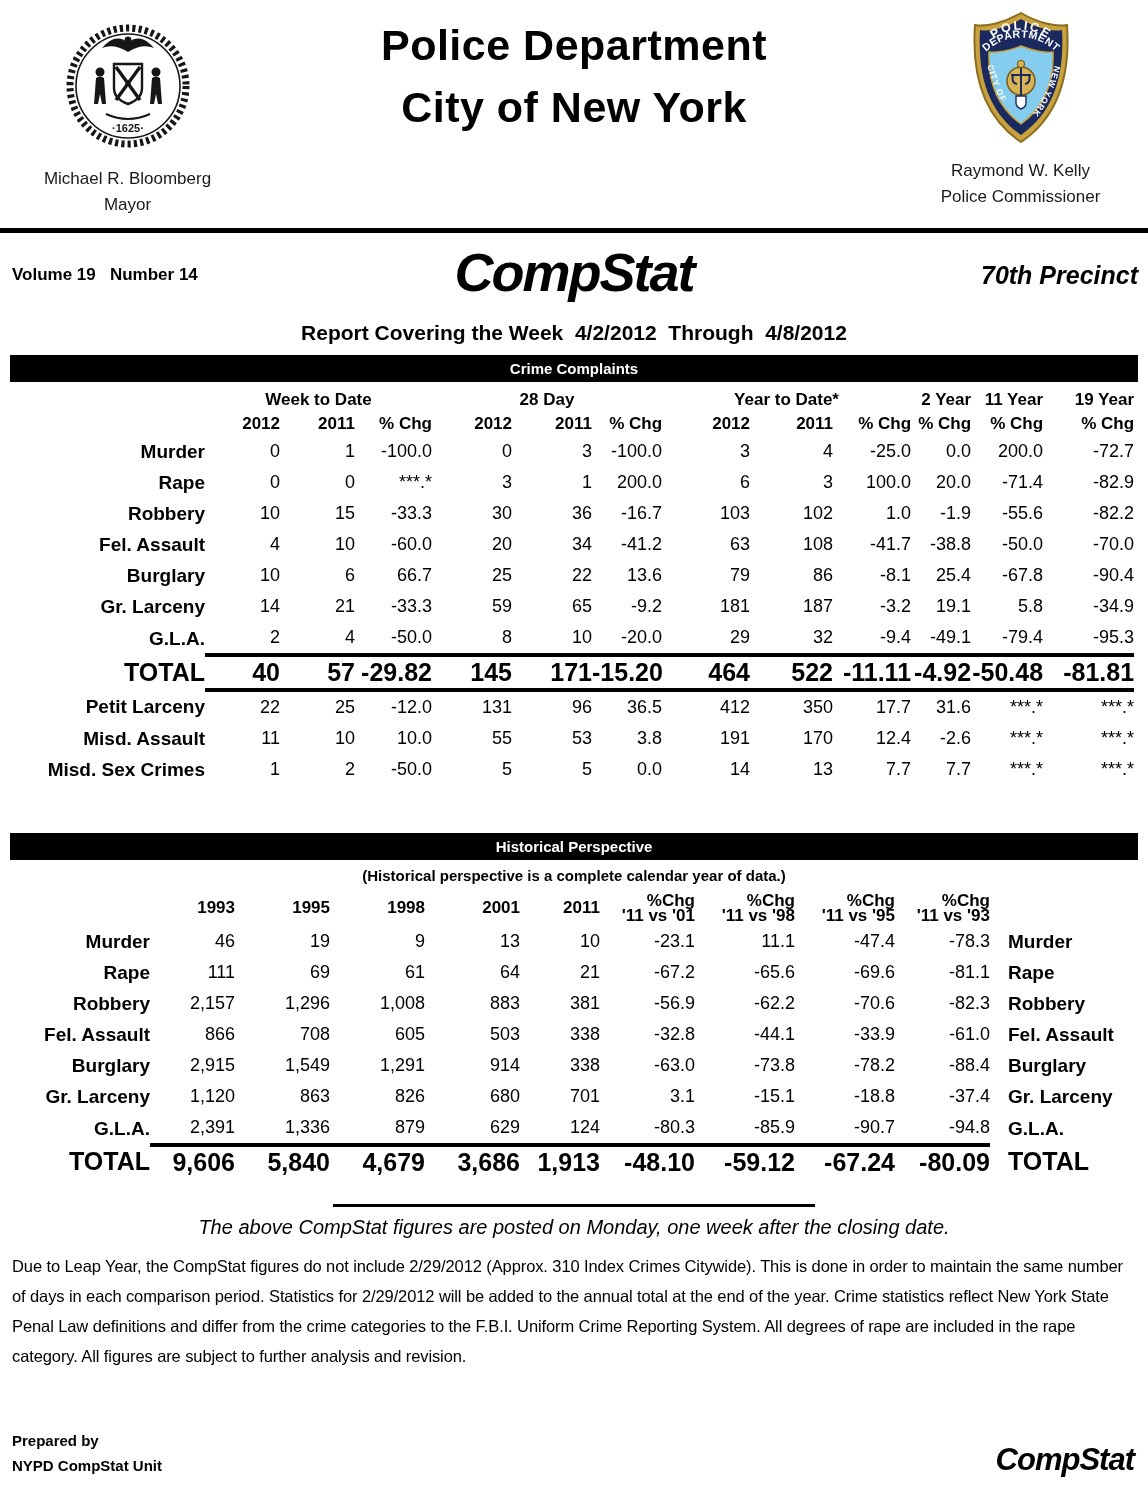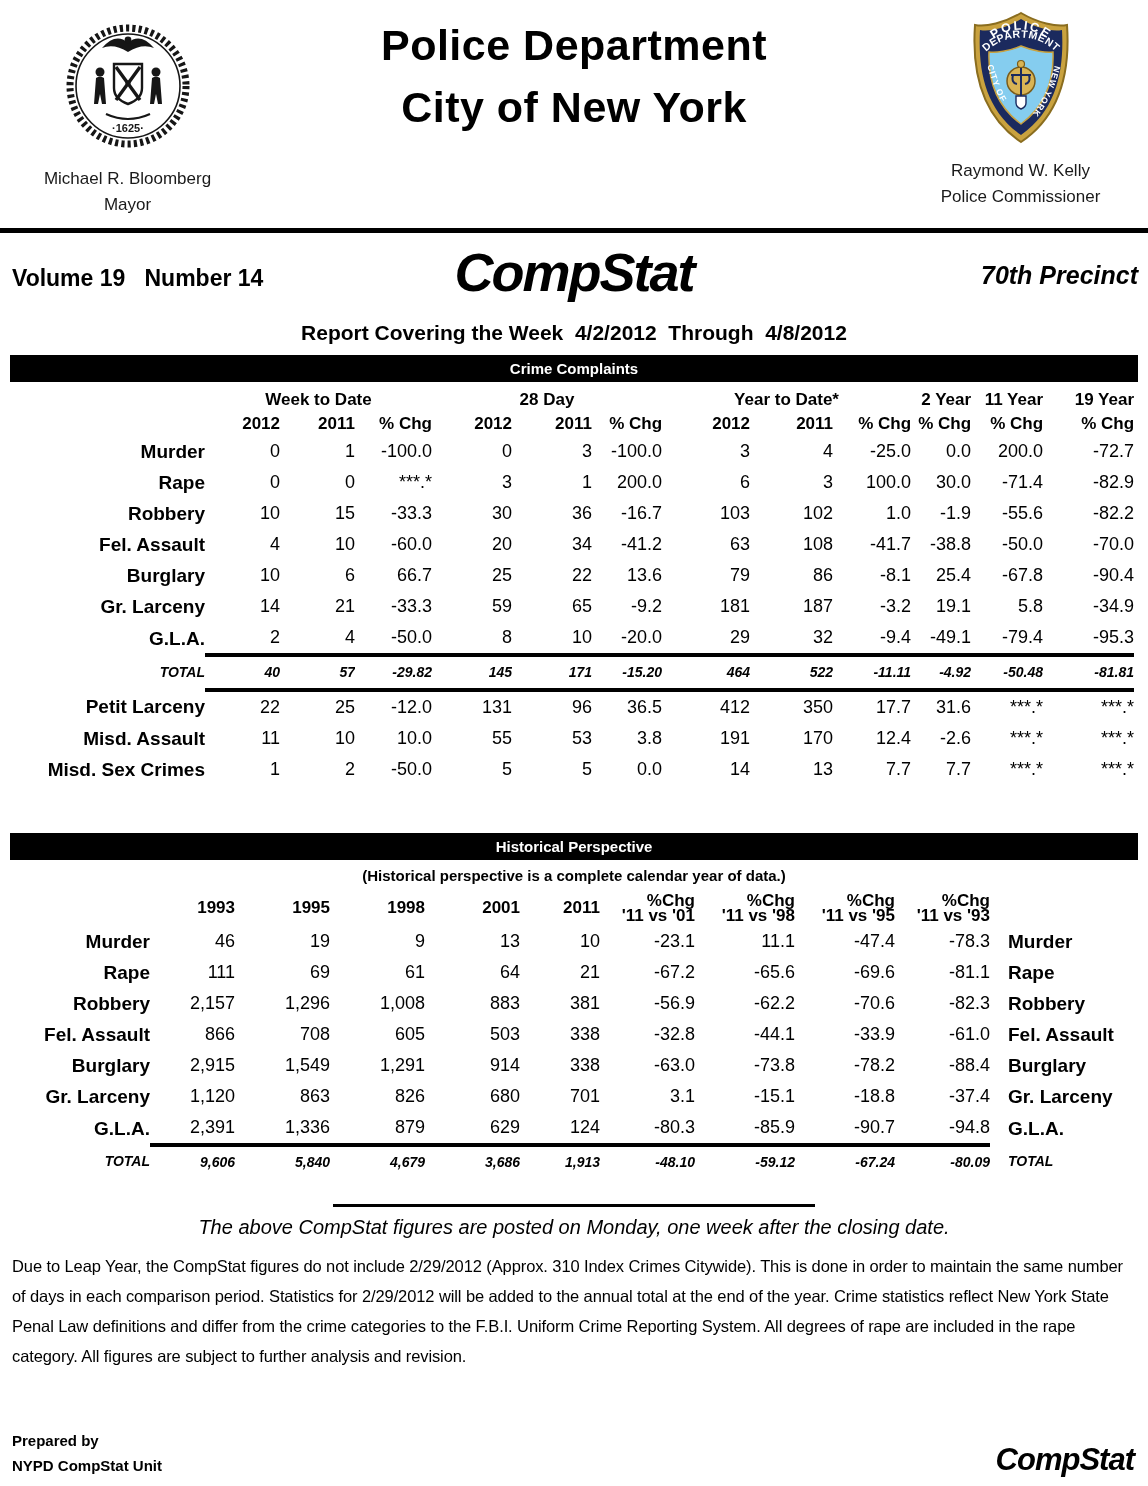--- a/index.html
+++ b/index.html
@@ -10,36 +10,36 @@
   .header { display: grid; grid-template-columns: 255px 1fr 255px; height: 228px; padding-top: 6px; }
   .seal-block, .patch-block { text-align: center; }
   .seal-block { padding-top: 4px; }
   .patch-block { padding-top: 2px; }
   .official-name { font-size: 17px; line-height: 26px; color: #1a1a1a; }
   .agency-title { text-align: center; font-weight: bold; font-size: 43px; line-height: 62px; padding-top: 8px; letter-spacing: 0.5px; }
   .top-rule { height: 5px; background: #000; width: 100%; }
 
   
   .masthead { position: relative; height: 80px; }
-  .volume { position: absolute; left: 12px; top: 32px; font-weight: bold; font-size: 23px; white-space: pre; }
+  .volume { position: absolute; left: 12px; top: 32px; font-weight: bold; font-size: 17px; white-space: pre; }
   .compstat-title { text-align: center; font-size: 54px; font-weight: bold; font-style: italic; letter-spacing: -2px; padding-top: 8px; }
   .precinct { position: absolute; right: 10px; top: 28px; font-size: 25px; font-weight: bold; font-style: italic; }
   .coverage-line { text-align: center; font-weight: bold; font-size: 21px; height: 42px; padding-top: 8px; white-space: pre; }
 
   
   .section-bar { margin: 0 10px; background: #000; color: #fff; text-align: center; font-weight: bold; font-size: 15px; height: 27px; line-height: 27px; }
 
   
   table { border-collapse: collapse; table-layout: fixed; }
   th, td { font-size: 18px; text-align: right; padding: 4px 0; line-height: 23px; overflow: hidden; white-space: nowrap; }
   thead th { font-weight: bold; font-size: 17px; line-height: 18px; padding: 3px 0; }
   tbody th { font-weight: bold; font-size: 19px; }
   .crime-table { width: 1134px; margin-top: 6px; }
   .crime-table .group-center { text-align: center; }
-  .total-row th, .total-row td { font-weight: bold; font-style: italic; font-size: 14px; }
+  .total-row th, .total-row td { font-weight: bold; font-size: 25px; }
   .crime-table .total-row td { border-top: 4px solid #000; border-bottom: 4px solid #000; }
   .hist-table { width: 1140px; margin-top: 4px; }
   .hist-table .total-row td { border-top: 4px solid #000; }
   .hist-table tbody th.right-label { text-align: left; padding-left: 18px; }
   .hist-subtitle { text-align: center; font-weight: bold; font-size: 15px; padding-top: 7px; height: 26px; }
   .pct-head div { line-height: 15px; }
   .hist-gap { height: 48px; }
 
   
   .posted-rule { width: 482px; margin: 26px auto 0; border-top: 3px solid #000; }
@@ -193,21 +193,21 @@
           <th>Rape</th>
           <td>0</td>
           <td>0</td>
           <td>***.*</td>
           <td>3</td>
           <td>1</td>
           <td>200.0</td>
           <td>6</td>
           <td>3</td>
           <td>100.0</td>
-          <td>30.0</td>
+          <td>20.0</td>
           <td>-71.4</td>
           <td>-82.9</td>
         </tr>
         <tr>
           <th>Robbery</th>
           <td>10</td>
           <td>15</td>
           <td>-33.3</td>
           <td>30</td>
           <td>36</td>

